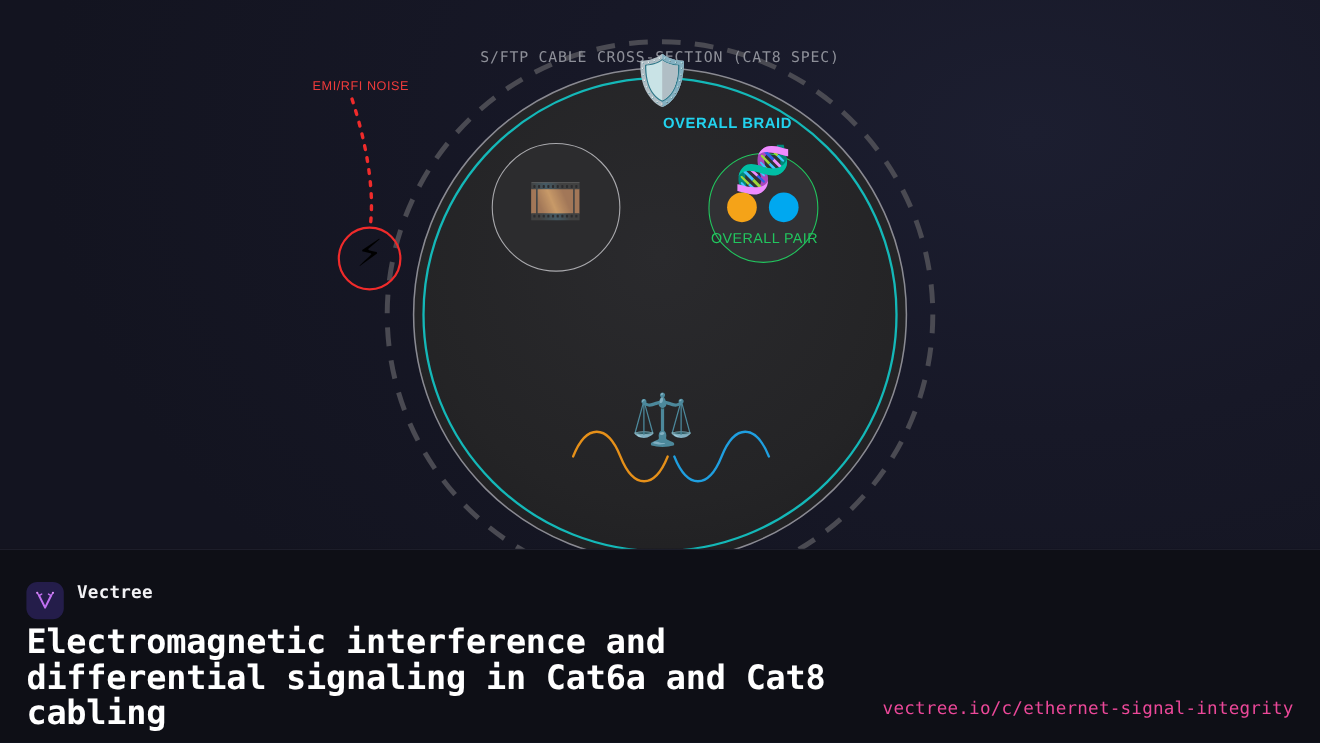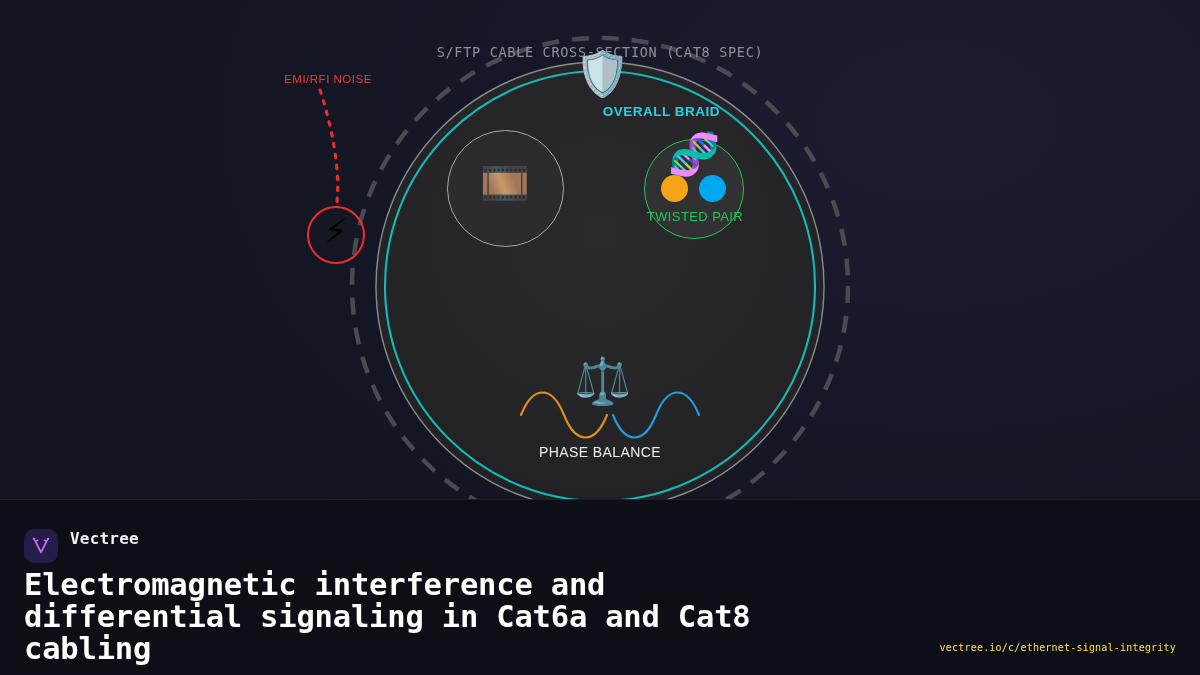--- a/index.html
+++ b/index.html
@@ -201,22 +201,22 @@
     font-weight: bold;
     font-size: 30.5px;
     line-height: 32px;
     color: #ffffff;
     letter-spacing: -0.2px;
   }
   #footer-url {
     position: absolute;
     right: 24px; bottom: 22px;
     font-family: "DejaVu Sans Mono", "Liberation Mono", monospace;
-    font-size: 10px;
-    color: #fde047;
+    font-size: 16px;
+    color: #ec4899;
     letter-spacing: 0.2px;
     margin-top: 16px;
   }
 </style>
 </head>
 <body>
 
 <div id="stage">
 
   <div id="diagram">
@@ -247,24 +247,23 @@
     <div class="emoji" id="braid-icon">🛡️</div>
     <div class="node-label" id="braid-label">OVERALL BRAID</div>
 
     <div class="node-circle" id="foil-circle"></div>
     <div class="emoji" id="foil-icon">🎞️</div>
 
     <div class="node-circle" id="tp-circle"></div>
     <div class="emoji" id="tp-icon">🧬</div>
     <div class="conductor" id="conductor-a" style="background: rgb(245, 163, 24);"></div>
     <div class="conductor" id="conductor-b" style="background: rgb(0, 168, 240);"></div>
-    <div class="node-label" id="tp-label">TWISTED PAIR</div>
+    <div class="node-label" id="tp-label">OVERALL PAIR</div>
 
     <div class="emoji" id="scale-icon">⚖️</div>
-    <div class="node-label" id="phase-label">PHASE BALANCE</div>
 
     <div id="emi-label">EMI/RFI NOISE</div>
     <div class="node-circle" id="emi-circle"></div>
     <div class="emoji" id="emi-icon">⚡</div>
   </div>
 
   <div id="footer">
 
     <div id="brand-row">
       <div id="brand-mark">

